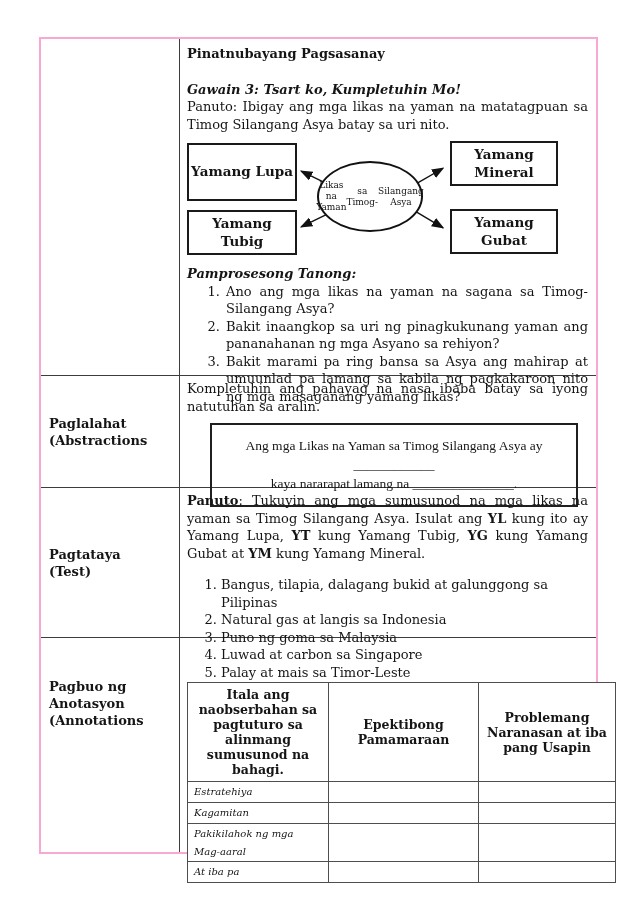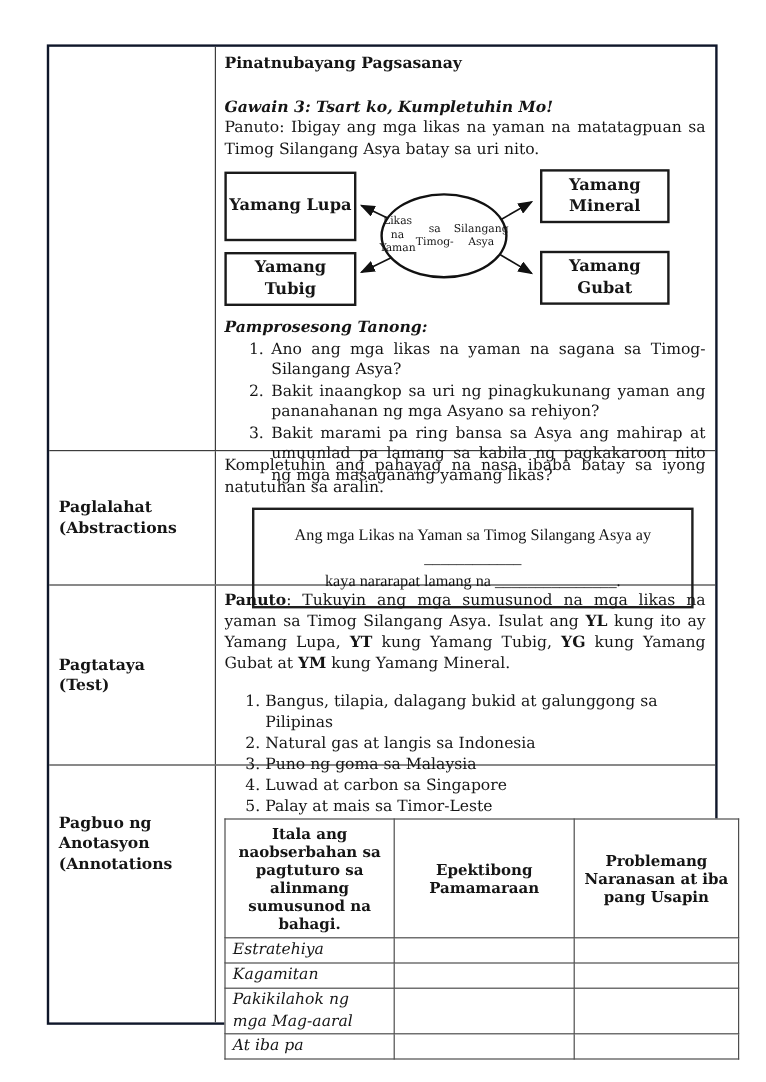--- a/index.html
+++ b/index.html
@@ -3,21 +3,21 @@
 <meta charset="utf-8">
 <style>
   * { margin:0; padding:0; box-sizing:border-box; }
   html,body { background:#ffffff; }
   .page {
     position:relative; width:638px; height:902px; background:#ffffff;
     font-family:"DejaVu Serif", serif; color:#151515; overflow:hidden;
   }
   .doc-table {
     position:absolute; left:39px; top:37px; width:559px;
-    border:2px solid #0f172a; background:#fff;
+    border:2px solid #f9a8d4; background:#fff;
   }
   .row { display:flex; }
   .row + .row { border-top:1.5px solid #3d3d3d; }
   .cell-left {
     flex:0 0 139px; width:139px; border-right:1.5px solid #3d3d3d;
     padding:6px 6px 6px 8px; font-weight:bold; font-size:13px; line-height:17px;
     display:flex; flex-direction:column; justify-content:center;
   }
   .cell-left.top-align { justify-content:flex-start; padding-top:40px; }
   .cell-right { flex:1; padding:4px 8px 4px 7px; font-size:13px; line-height:17.5px; }
@@ -65,21 +65,21 @@
   
   table.ann-table {
     border-collapse:collapse; margin:40px 0 0 0; width:411px;
     table-layout:fixed; background:#fff;
   }
   .ann-table th, .ann-table td { border:1.2px solid #4e4e4e; }
   .ann-table th {
     font-size:12.5px; line-height:15px; font-weight:bold;
     padding:4px 6px; text-align:center; vertical-align:middle; height:63px;
   }
-  .ann-table td { font-size:13px; padding:1px 6px; vertical-align:top; }
+  .ann-table td { font-size:10px; padding:1px 6px; vertical-align:top; }
   .ann-table td.lbl { font-style:italic; }
   .rr-s  { height:21px; }
   .rr-m  { height:37px; }
   .c1 { width:141px; } .c2 { width:150px; } .c3 { width:137px; }
 </style>
 </head>
 <body>
 
 <div class="page">
   <div class="doc-table">

